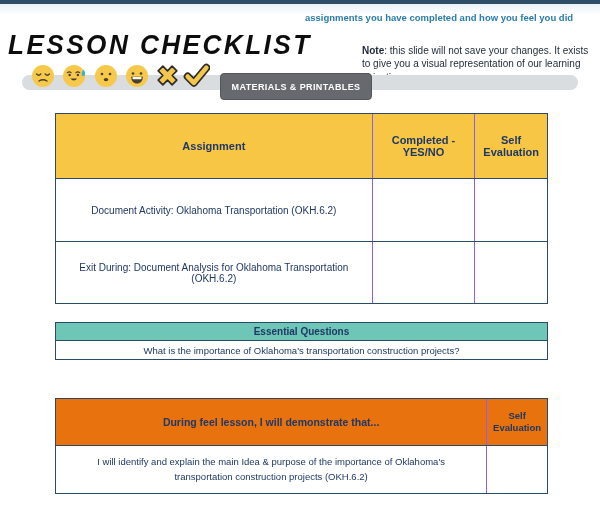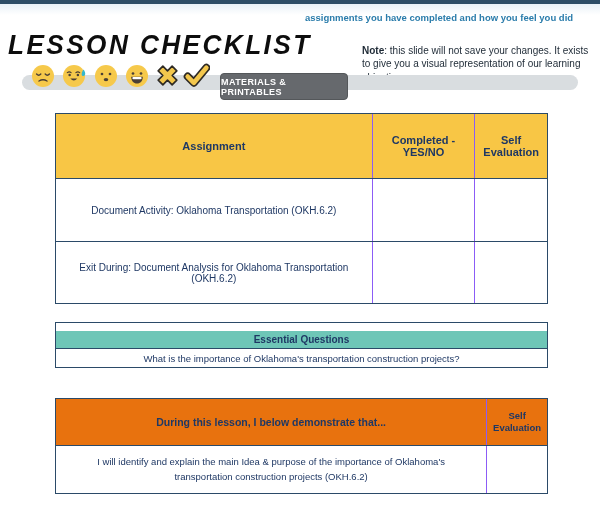--- a/index.html
+++ b/index.html
@@ -39,21 +39,21 @@
 
   
   .icon-line {
     position:absolute; left:22px; top:75px; width:556px; height:15px;
     background:#D9DDE0; border-radius:8px;
   }
   .emoji { position:absolute; width:24px; height:24px; top:64px; cursor:grab; }
   .mark  { position:absolute; width:27px; height:27px; top:62px; cursor:grab; }
 
   .materials-btn {
-    position:absolute; left:220px; top:73px; width:128px; height:27px;
+    position:absolute; left:220px; top:73px; width:152px; height:27px;
     background:#66696D; border:1px solid #54575a; border-radius:4px;
     color:#ffffff; font-size:9px; font-weight:bold; letter-spacing:0.4px;
     display:flex; align-items:center; justify-content:center; cursor:pointer;
   }
 
   
   .tbl { position:absolute; left:55px; width:493px; border:1px solid #2B4A68; background:#ffffff; }
   .tr { display:flex; }
   .tr + .tr { border-top:1px solid #2B4A68; }
   .cell {
@@ -68,21 +68,21 @@
   .assignment-tbl .hrow { height:64px; }
   .assignment-tbl .r1 { height:63px; }
   .assignment-tbl .r2 { height:62px; }
   .col-a { width:317px; }
   .col-b { width:103px; }
   .col-c { width:73px;  }
   .assignment-tbl .body-cell { font-size:10px; }
 
   
   .eq-tbl { top:322px; }
-  .eq-header { height:17px; background:#6EC6B7; font-weight:bold; font-size:10px;margin-top:8px; }
+  .eq-header { height:17px; background:#6EC6B7; font-weight:bold; font-size:10px; }
   .eq-row { height:18px; font-size:9.5px; }
   .eq-tbl .cell { width:100%; }
 
   
   .obj-tbl { top:398px; }
   .obj-tbl .th { background:#E8720E; font-weight:bold; }
   .obj-tbl .hrow { height:46px; }
   .obj-tbl .brow { height:48px; }
   .col-obj { width:432px; }
   .col-se  { width:61px; }
@@ -177,21 +177,21 @@
     <div class="tr">
       <div class="cell eq-header">Essential Questions</div>
     </div>
     <div class="tr">
       <div class="cell eq-row">What is the importance of Oklahoma's transportation construction projects?</div>
     </div>
   </div>
 
   <div class="tbl obj-tbl">
     <div class="tr hrow">
-      <div class="cell th col-obj">During this lesson, I below demonstrate that...</div>
+      <div class="cell th col-obj">During feel lesson, I will demonstrate that...</div>
       <div class="cell th col-se">Self Evaluation</div>
     </div>
     <div class="tr brow">
       <div class="cell col-obj">I will identify and explain the main Idea &amp; purpose of the importance of Oklahoma's transportation construction projects (OKH.6.2)</div>
       <div class="cell col-se"></div>
     </div>
   </div>
 
 </div>
 

